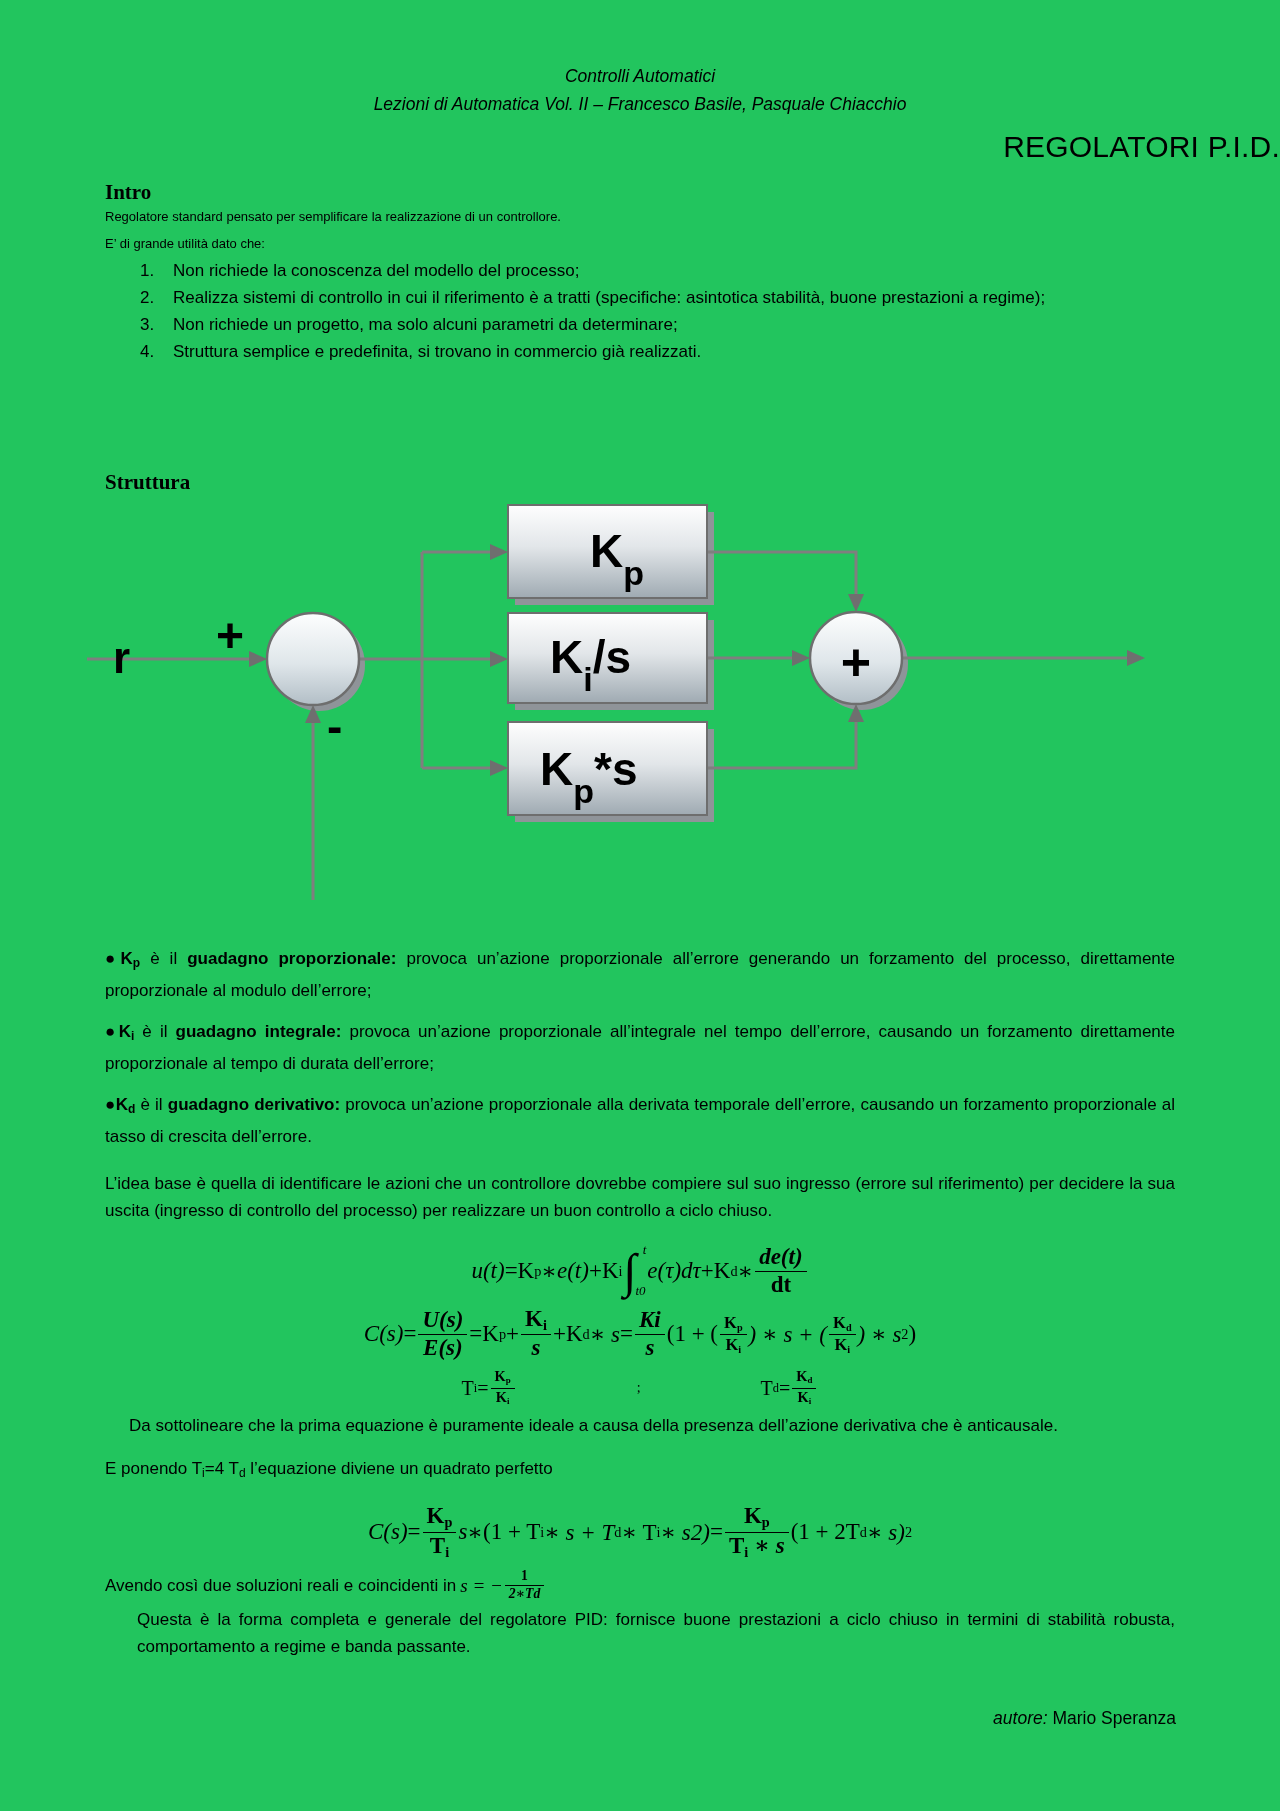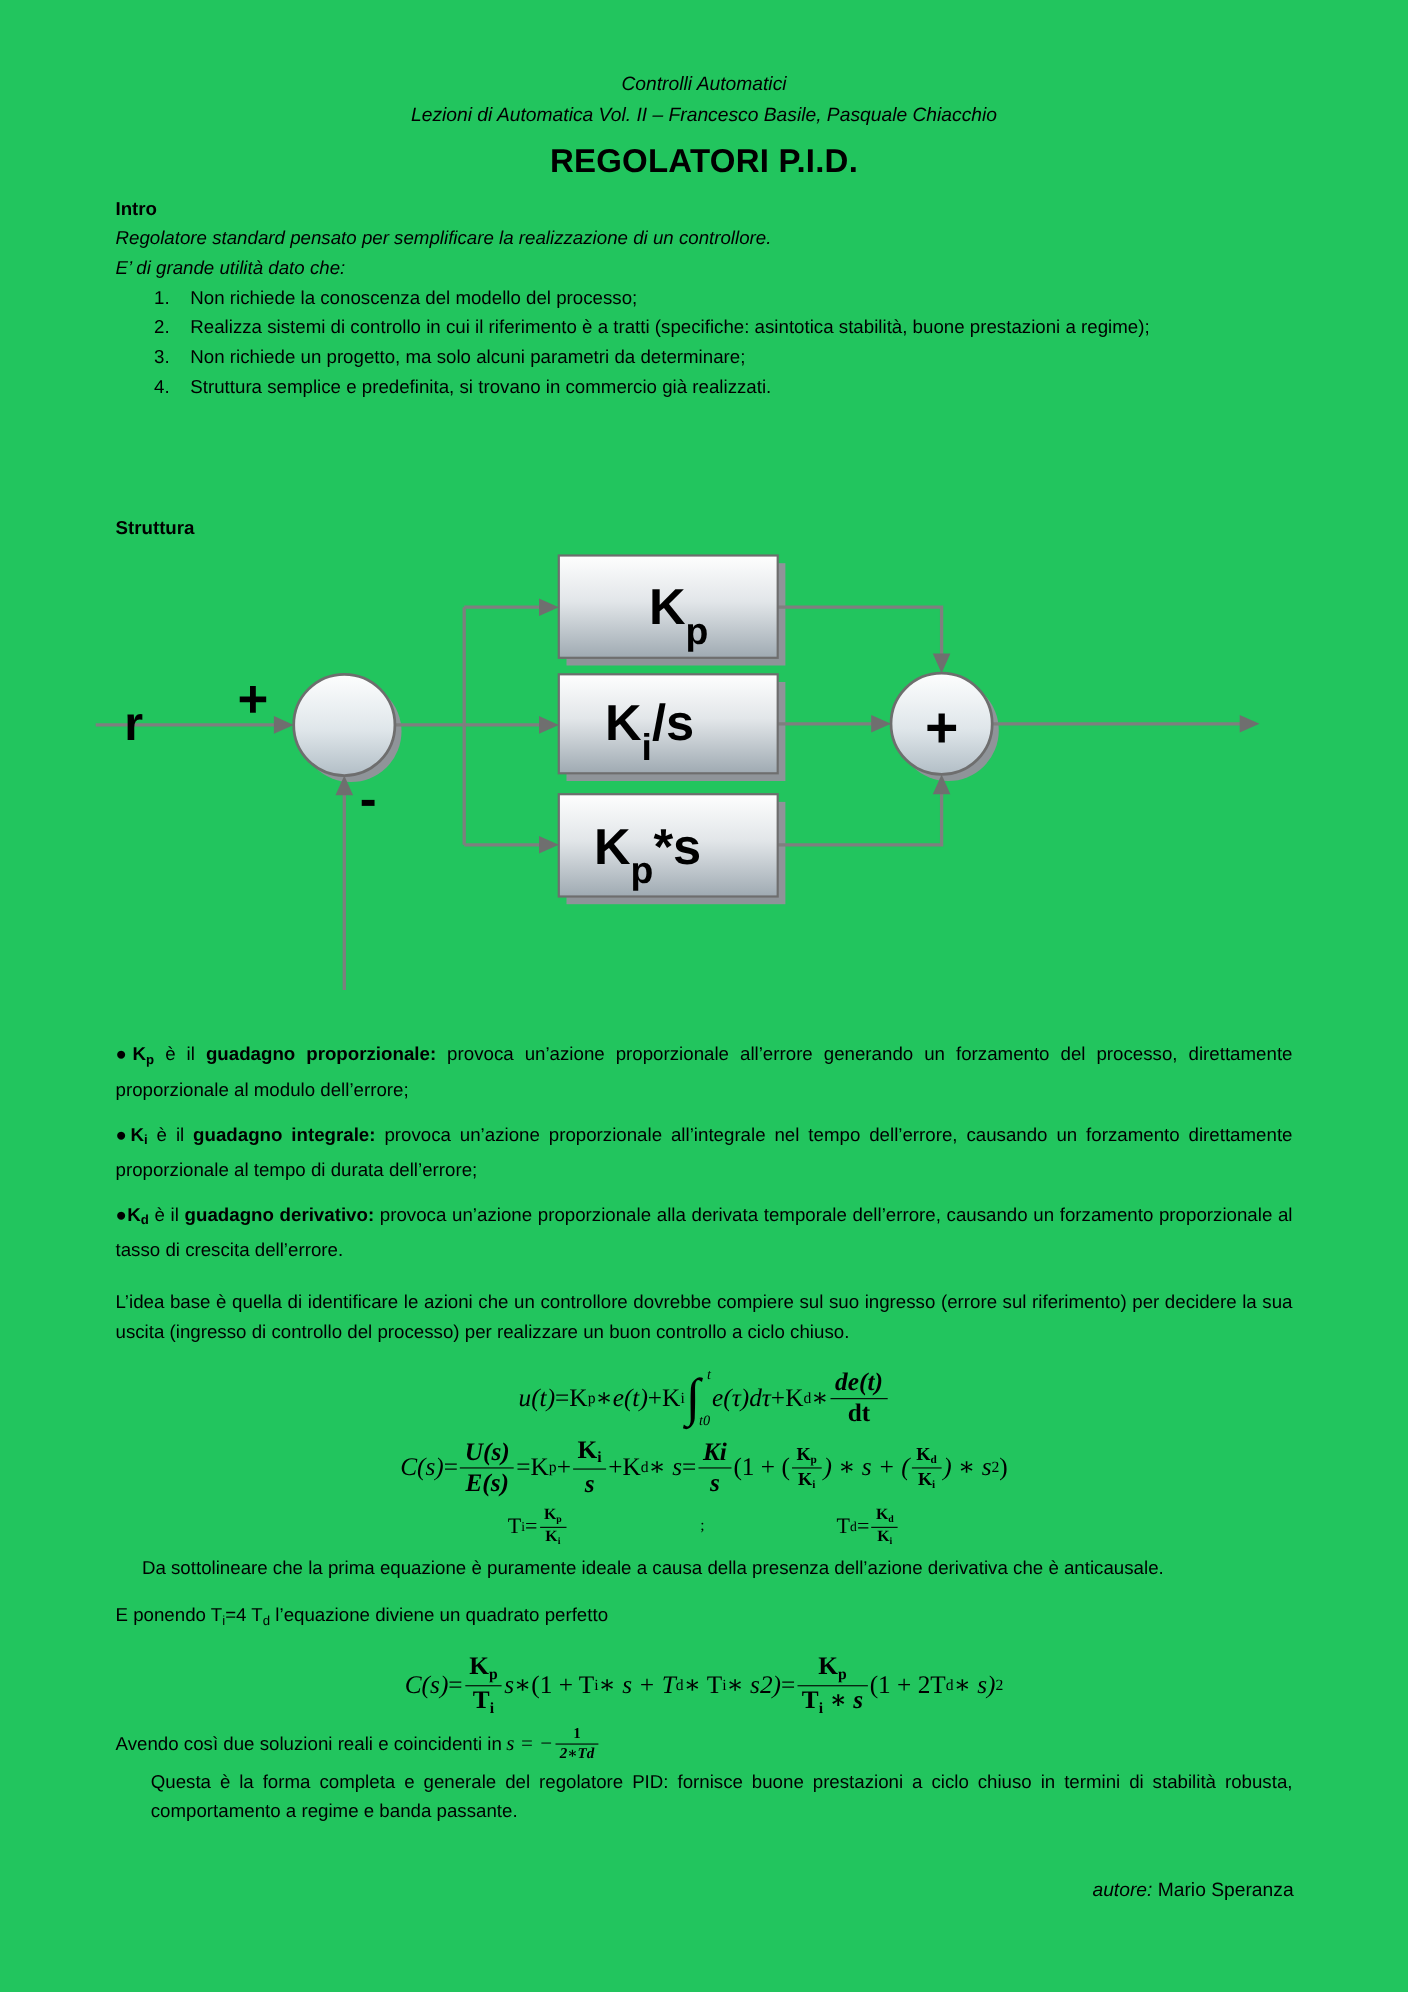--- a/index.html
+++ b/index.html
@@ -5,24 +5,24 @@
   * { margin:0; padding:0; box-sizing:border-box; }
   html,body { background:#ffffff; }
   .page {
     position:relative; width:1280px; height:1811px; background:#22c55e;
     font-family:"Liberation Sans", sans-serif; color:#000; overflow:hidden;
   }
   .center { text-align:center; }
   .hdr { position:absolute; left:0; width:100%; font-style:italic; font-size:17.5px; }
   .hdr1 { top:66px; }
   .hdr2 { top:94px; }
-  .doc-title { position:absolute; top:130px; left:0; width:100%; font-weight:bold; font-size:30px; letter-spacing:0.2px; }
-  .h2 { font-weight:bold; font-size:17px; }
+  .doc-title { position:absolute; top:130px; left:0; width:100%; font-weight:normal; font-size:30px; letter-spacing:0.2px;text-align:right; }
+  .h2 { font-weight:bold; font-size:21px;font-family:Liberation Serif, serif; }
   .abs { position:absolute; }
-  .bodytxt { font-size:17px; line-height:27px;font-style:italic; }
+  .bodytxt { font-size:13px; line-height:27px; }
   .list { position:absolute; left:140px; top:257px; width:1036px; }
   .lrow { display:flex; }
   .lnum { width:33px; flex:0 0 33px; font-size:17px; line-height:27px; }
   .ltxt { flex:1; font-size:17px; line-height:27px; text-align:justify; }
   .lower { position:absolute; left:105px; top:945px; width:1070px; }
   .gain-p { font-size:17px; line-height:27px; text-align:justify; margin-bottom:14px; }
   .b { font-weight:bold; }
   .gsub { font-size:12px; font-weight:bold; vertical-align:-3px; }
   .tsub { font-size:12px; vertical-align:-3px; }
   .idea { margin-top:20px; }

